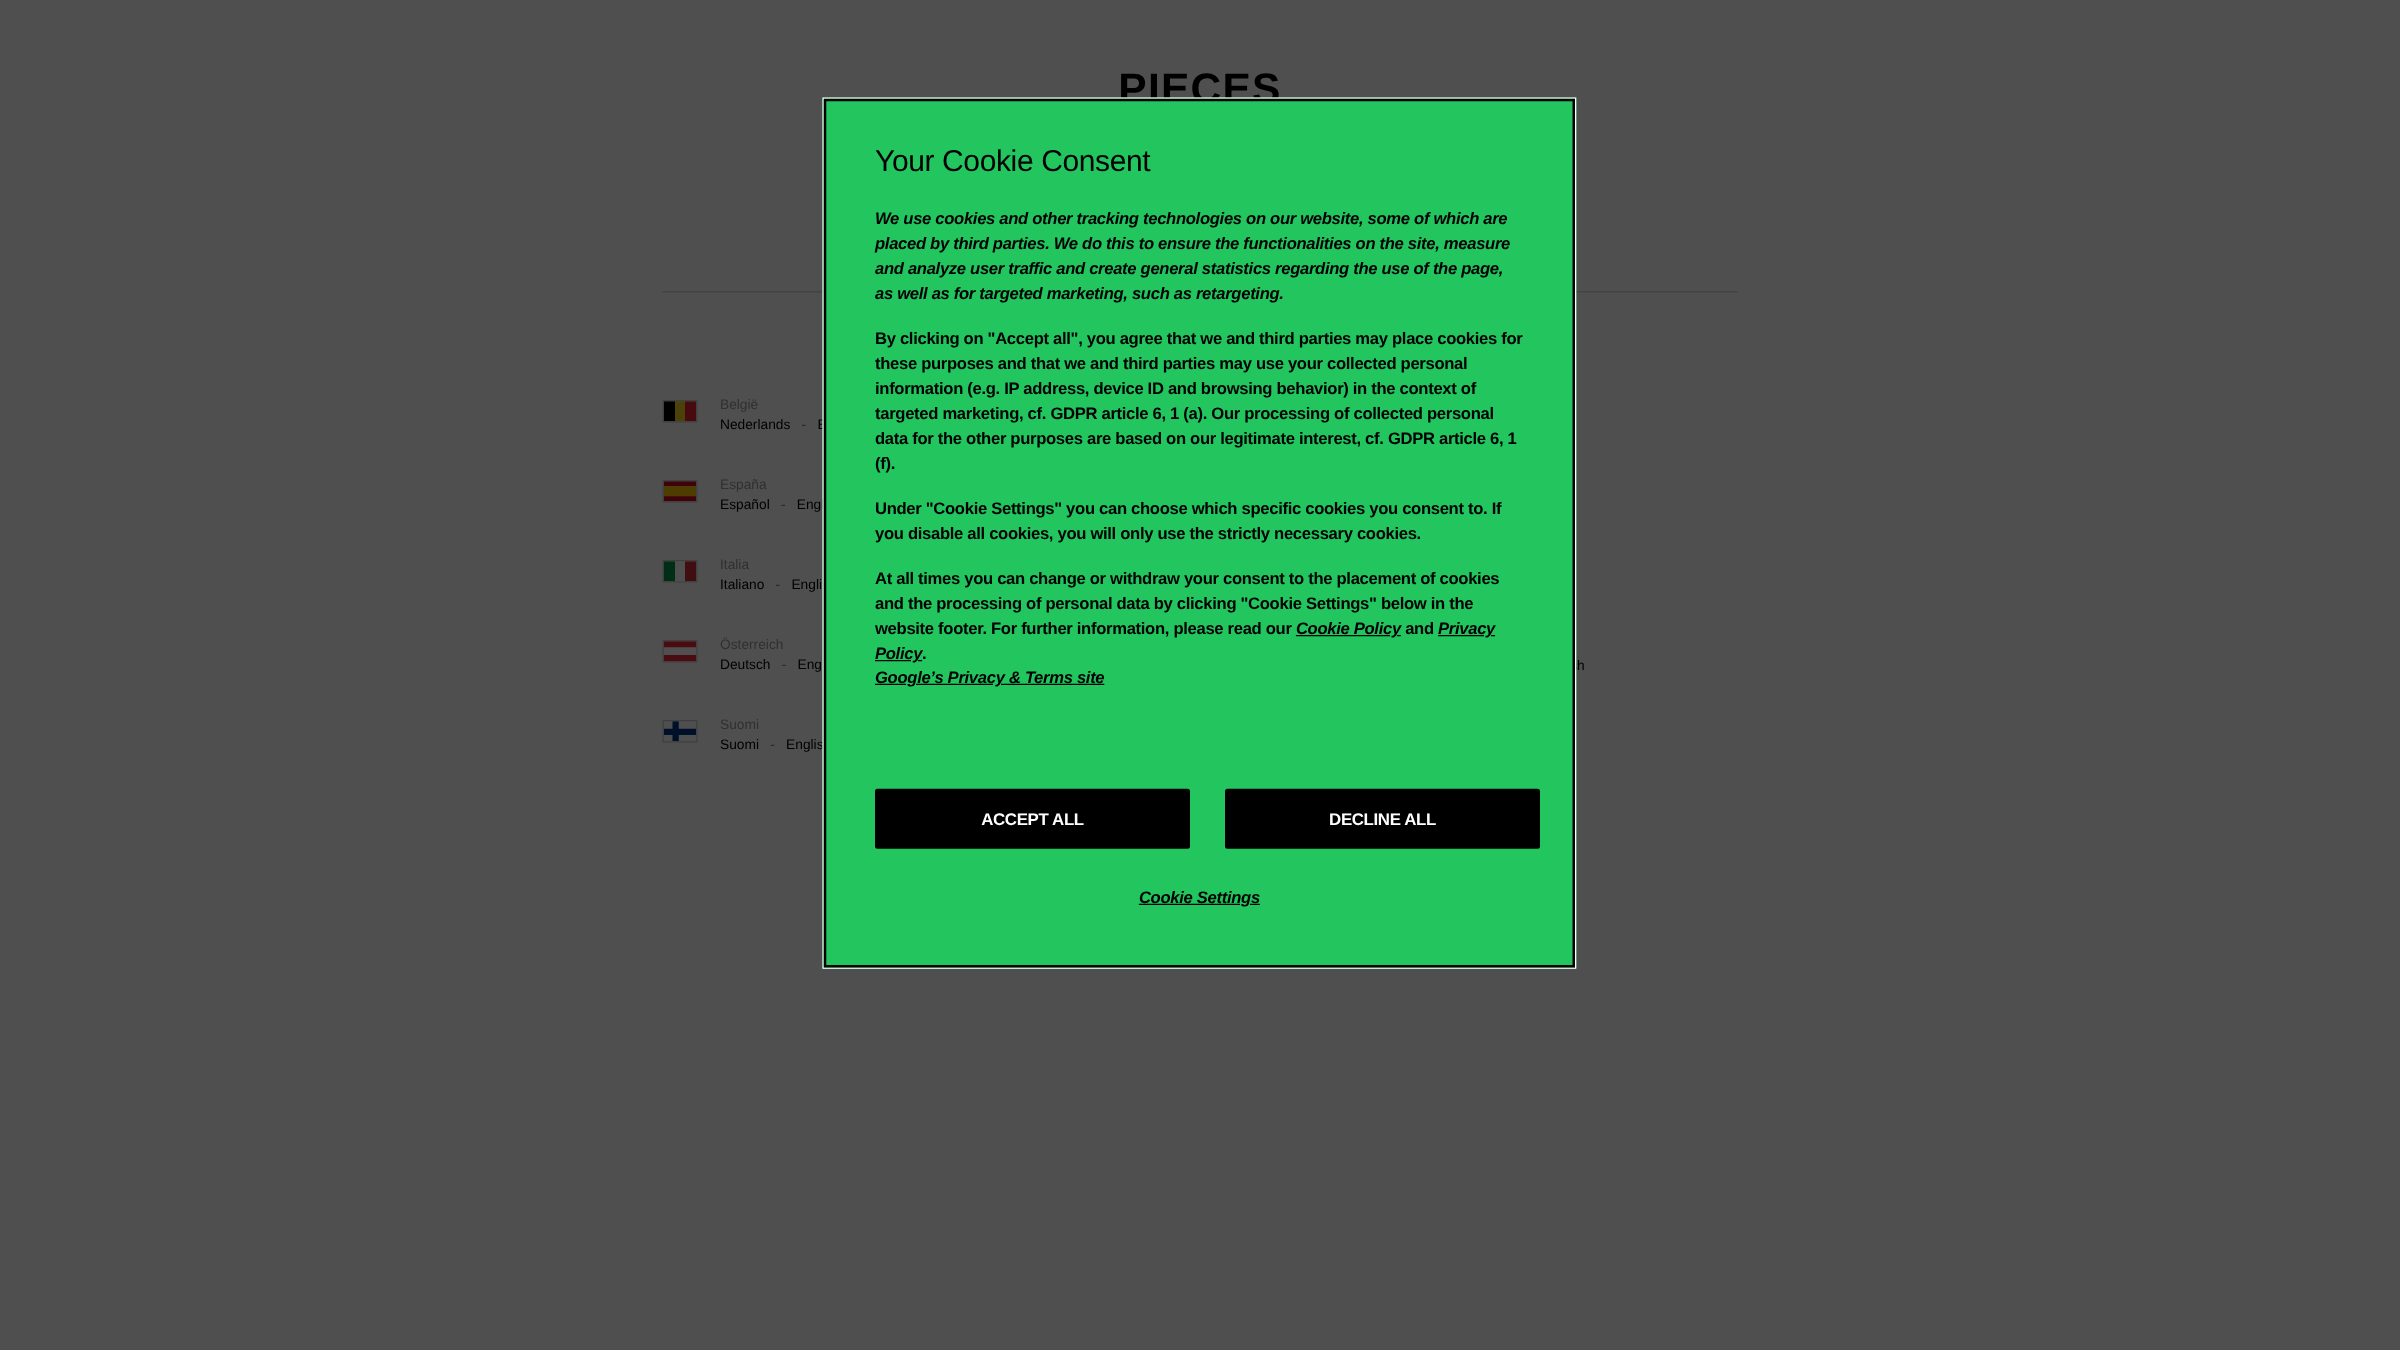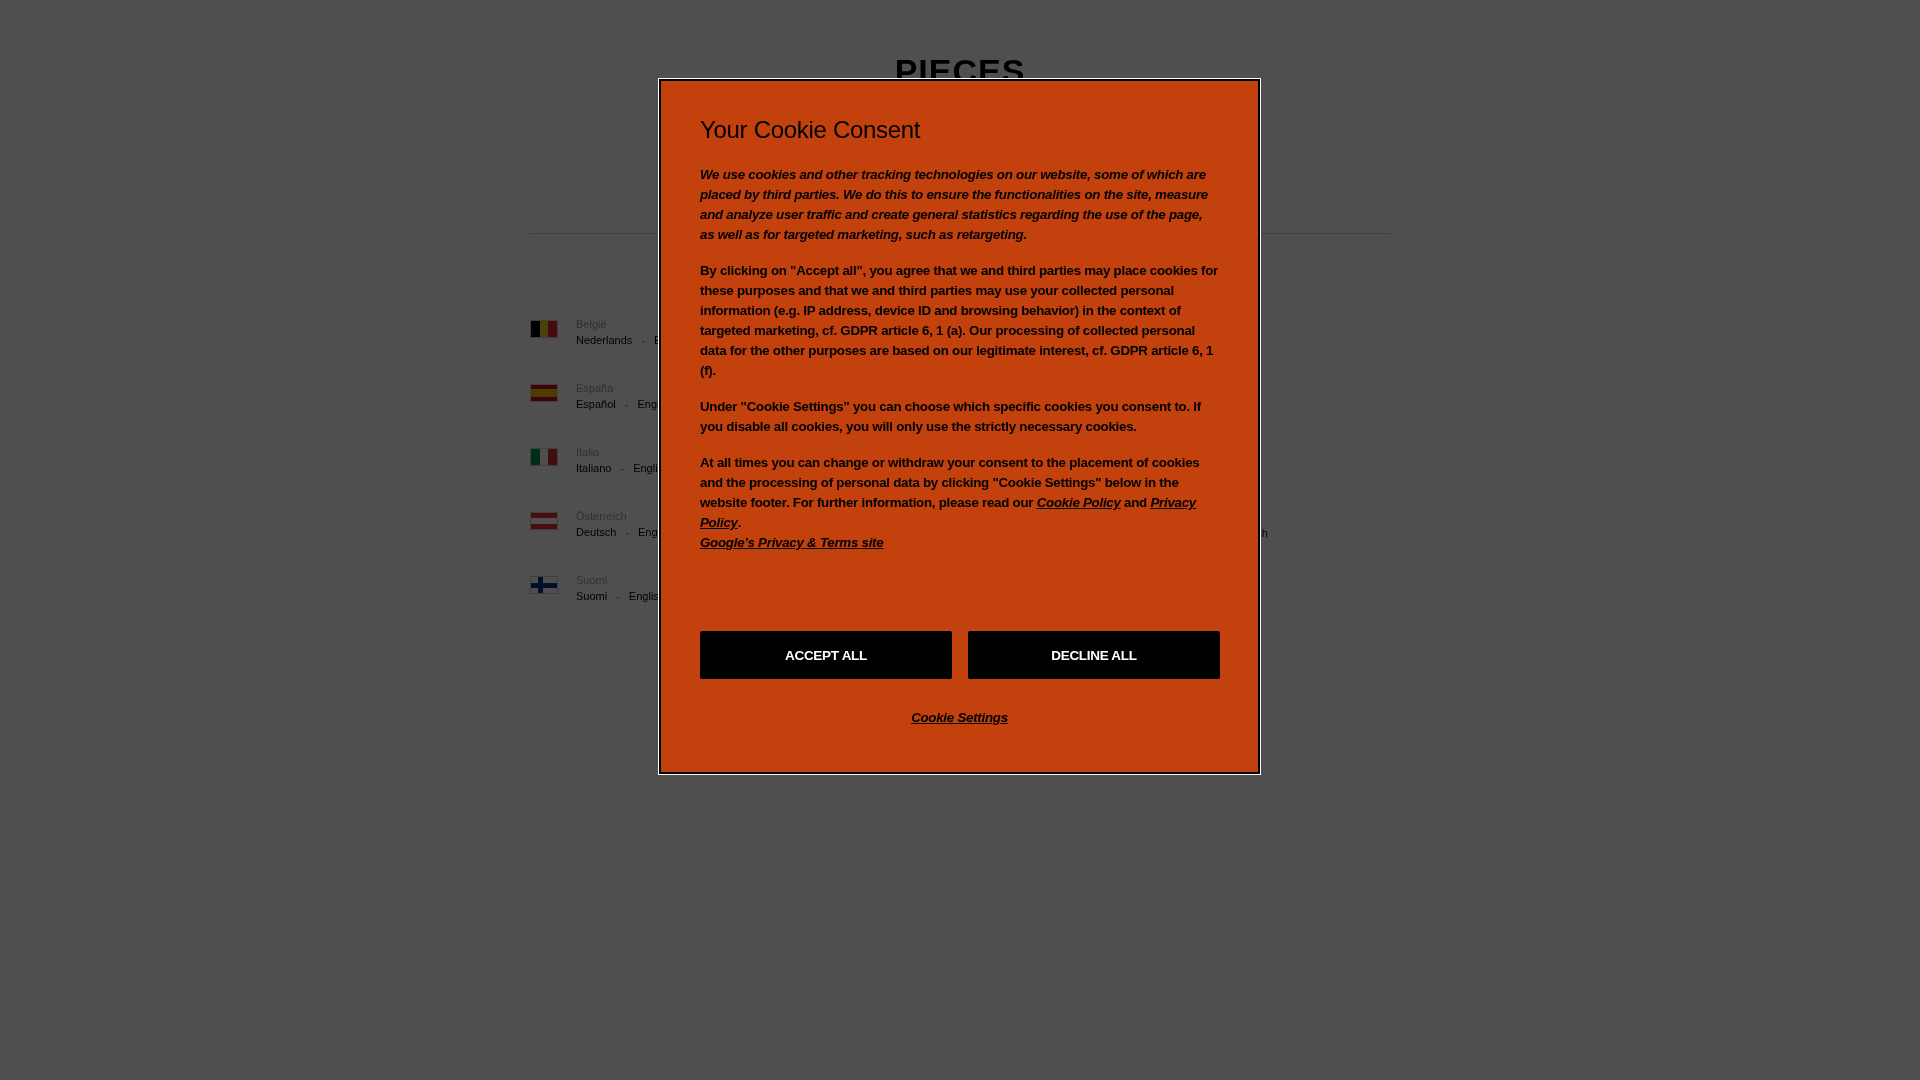--- a/index.html
+++ b/index.html
@@ -33,35 +33,35 @@
     .langs { position:absolute; left:46px; top:16px; font-size:11px; color:#000; white-space:nowrap; }
     .langs .sep { color:#777; margin:0 9px; }
     .right-langs { position:absolute; font-size:11px; color:#000; white-space:nowrap; }
     .right-langs .sep { color:#777; margin:0 9px; }
 
     .overlay { position:absolute; inset:0; background:rgba(0,0,0,0.69); }
 
     
     .modal {
       position:absolute; left:658px; top:78px; width:603px; height:697px;
-      background:#c2410c; box-sizing:border-box;
+      background:#22c55e; box-sizing:border-box;
       border:1px solid #fff; outline:2px solid #000; outline-offset:-3px;
       padding:36px 41px 4px 41px;
     }
     .modal h1 {
       margin:0; font-size:24px; font-weight:400; letter-spacing:-0.3px; line-height:30px;
     }
     .modal p {
       margin:0; font-size:13.3px; line-height:20px; font-weight:700; letter-spacing:-0.25px;
     }
     .p1 { margin-top:20px !important;font-style:italic; }
     .pgap { margin-top:16px !important; }
     .modal a { color:#000; text-decoration:underline; cursor:pointer;font-style:italic; }
     .google-link { display:inline-block; font-size:13.3px; font-weight:700; letter-spacing:-0.25px; }
-    .btn-row { position:absolute; left:41px; top:552px; display:flex; gap:16px; }
+    .btn-row { position:absolute; left:41px; top:552px; display:flex; gap:28px; }
     .btn {
       width:252px; height:48px; background:#000; color:#fff; border:none; border-radius:2px;
       font-family:"Liberation Sans", sans-serif; font-weight:700; font-size:13.5px;
       letter-spacing:-0.3px; cursor:pointer; text-transform:uppercase;
     }
     .settings-link {
       position:absolute; left:0; width:100%; top:631px; text-align:center;
       font-size:13.3px; font-weight:700; letter-spacing:-0.25px;
     }
   </style>

